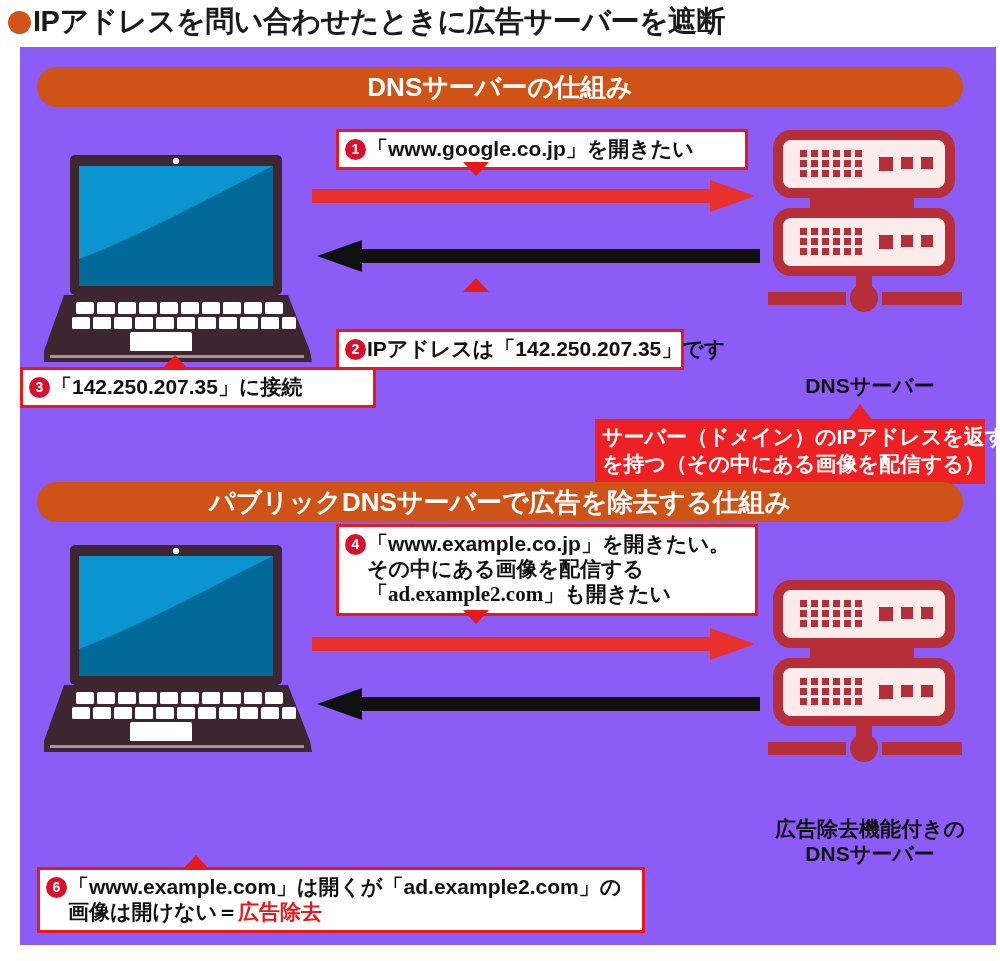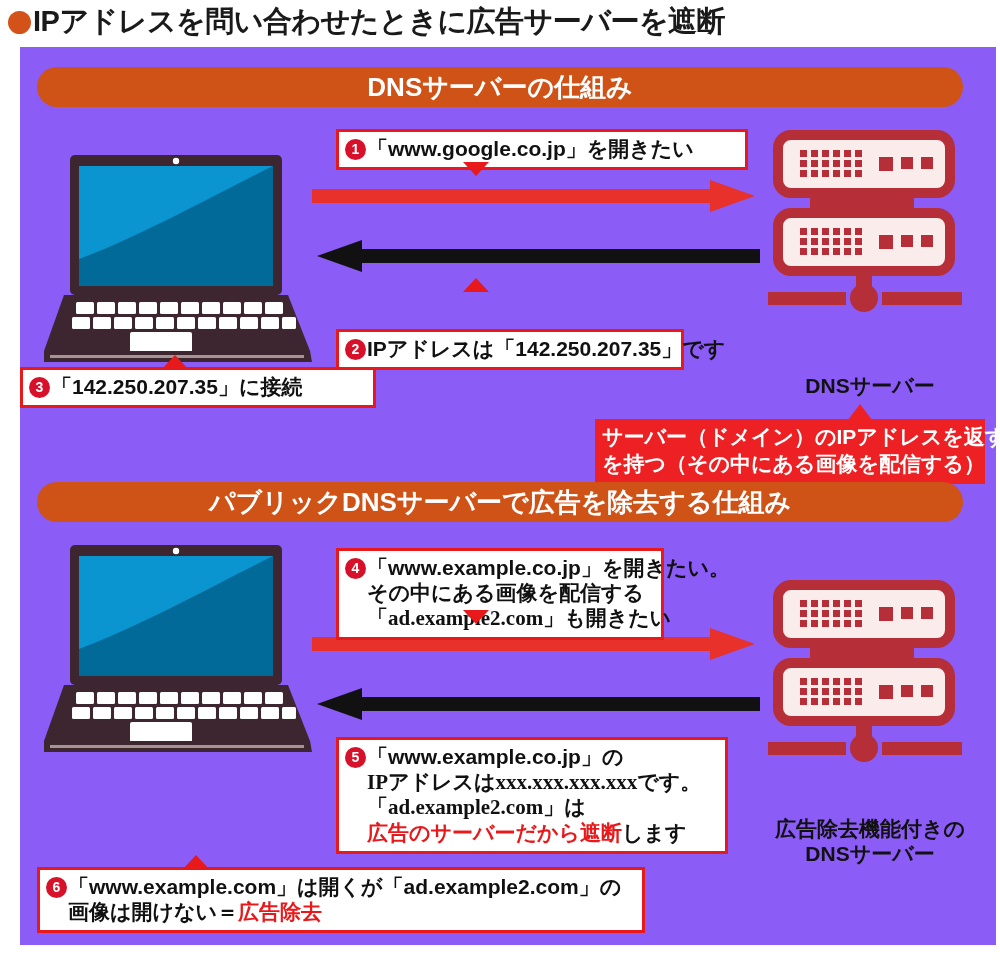--- a/index.html
+++ b/index.html
@@ -424,37 +424,29 @@
   <svg class="arrow-svg" style="left:292px; top:578px;" width="448" height="38">
     <rect x="0" y="12" width="404" height="14" fill="#e8312a"></rect>
     <path d="M398 3 L443 19 L398 35 Z" fill="#e8312a"></path>
   </svg>
 
   <svg class="arrow-svg" style="left:292px; top:638px;" width="448" height="38">
     <rect x="44" y="12" width="404" height="14" fill="#111111"></rect>
     <path d="M50 3 L5 19 L50 35 Z" fill="#111111"></path>
   </svg>
 
-  <div class="callout" id="box-4" style="left:316px; top:501px; width:328px;">
+  <div class="callout" id="box-4" style="left:316px; top:477px; width:422px;">
     <span class="ln">
       <span class="num">4</span><span>「www.example.co.jp」を開きたい。</span>
     </span>
     <span class="ln indent">その中にある画像を配信する</span>
     <span class="ln indent">「ad.example2.com」も開きたい</span>
   </div>
   <div class="ptr ptr-down" style="left:443px; top:563px;"></div>
 
-  <div class="callout" id="box-5" style="left:316px; top:690px; width:392px;">
-    <span class="ln">
-      <span class="num">5</span><span>「www.example.co.jp」の</span>
-    </span>
-    <span class="ln indent">IPアドレスはxxx.xxx.xxx.xxxです。</span>
-    <span class="ln indent">「ad.example2.com」は</span>
-    <span class="ln indent"><span class="red-txt">広告のサーバーだから遮断</span><span>します</span></span>
-  </div>
 
   <div class="ptr ptr-up" style="left:163px; top:808px;"></div>
   <div class="callout" id="box-6" style="left:17px; top:820px; width:608px;">
     <span class="ln">
       <span class="num">6</span><span>「www.example.com」は開くが「ad.example2.com」の</span>
     </span>
     <span class="ln indent"><span>画像は開けない＝</span><span class="red-txt">広告除去</span></span>
   </div>
 
   <div class="server-caption" id="caption-2">

